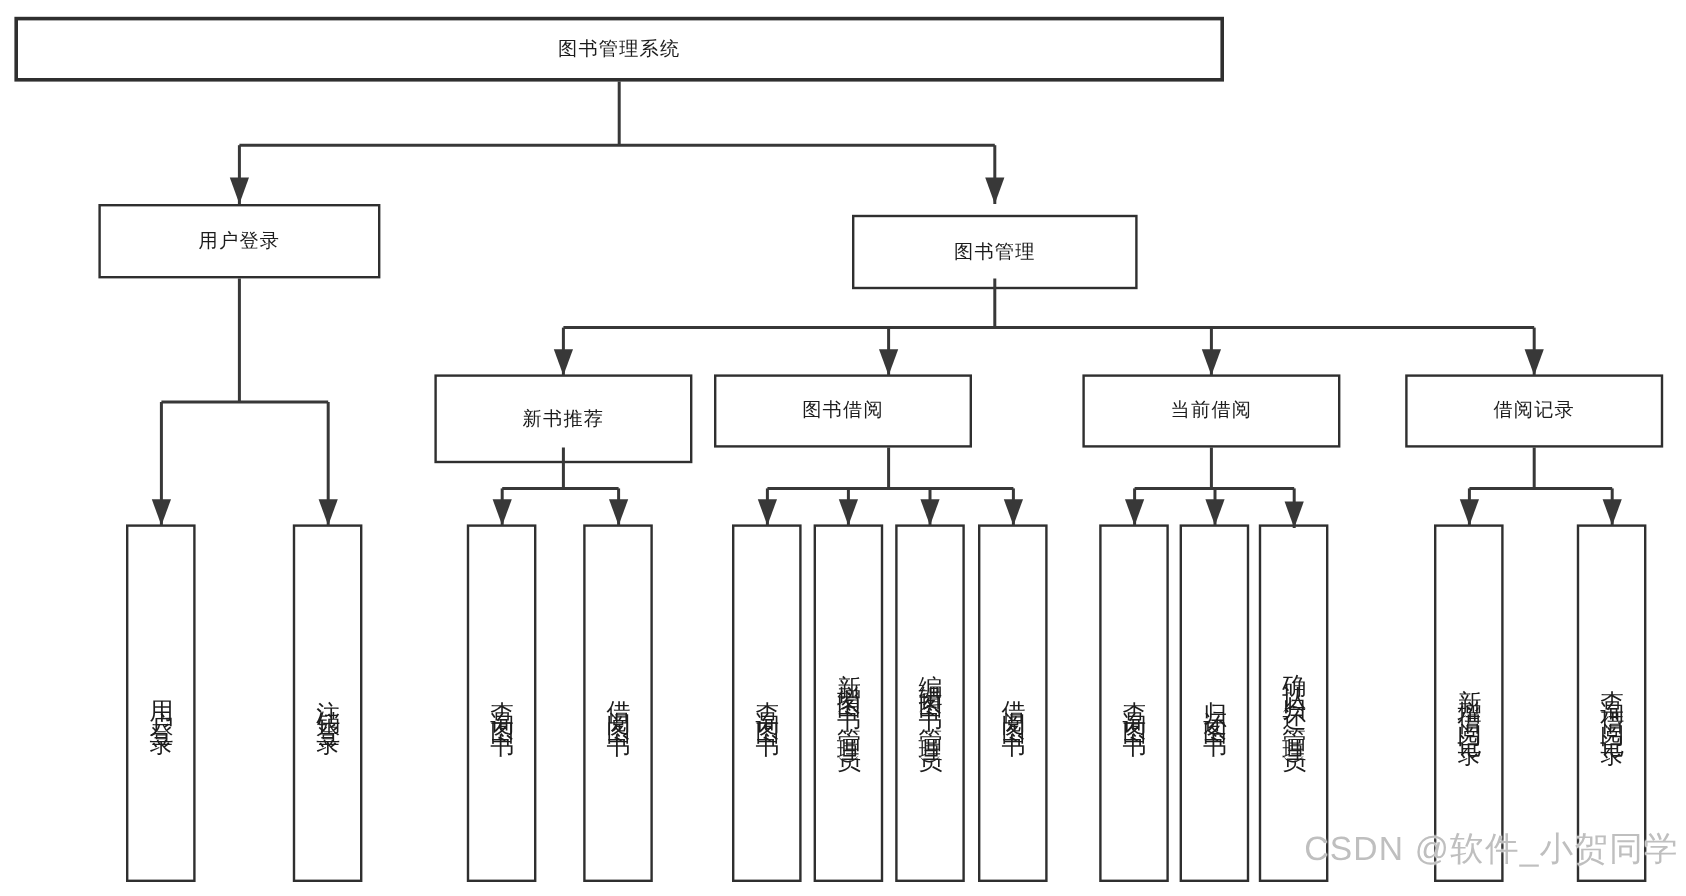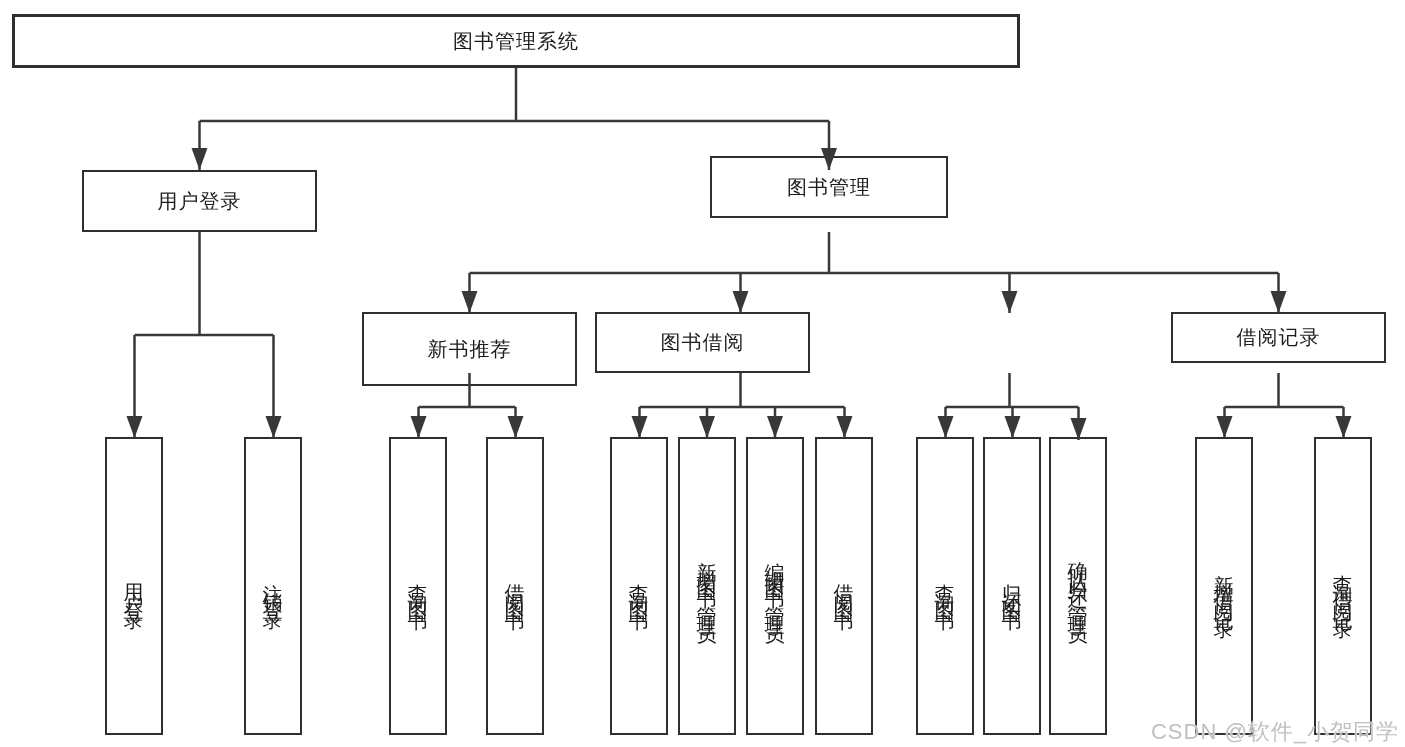--- a/index.html
+++ b/index.html
@@ -16,21 +16,21 @@
     box-sizing: border-box;
     border: 2.5px solid #2f2f2f;
     background: #ffffff;
     display: flex;
     align-items: center;
     justify-content: center;
     color: #1c1c1c;
     z-index: 1;
   }
   .box.h span {
-    font-size: 20px;
+    font-size: 16px;
     letter-spacing: 1px;
     white-space: nowrap;
   }
   .box.v span {
     writing-mode: vertical-rl;
     text-orientation: mixed;
     font-size: 20px;
     letter-spacing: 9px;
     line-height: 1;
   }
@@ -41,52 +41,55 @@
     pointer-events: none;
   }
   #connectors .stroke {
     stroke: #383838;
     stroke-width: 2.5;
     fill: none;
   }
   #watermark {
     position: absolute;
     right: 6px;
-    bottom: 0;
+    bottom: 20px;
     z-index: 3;
-    font-size: 22px;
+    font-size: 28px;
     color: #bfbfbf;
     text-shadow: 0 0 2px #ffffff, 0 0 1px #ffffff;
     letter-spacing: 1px;
     white-space: nowrap;
   }
 </style>
 </head>
 <body>
 
 <div id="stage">
 
   <div class="box h" style="left:12px;top:14px;width:1008px;height:54px;border-width:3px">
     <span>图书管理系统</span>
   </div>
 
   <div class="box h" style="left:82px;top:170px;width:235px;height:62px">
     <span>用户登录</span>
   </div>
-  <div class="box h" style="left:710px;top:156px;width:238px;height:62px">
+  <div class="box h" style="left:710px;top:179px;width:238px;height:62px">
     <span>图书管理</span>
   </div>
 
   <div class="box h" style="left:362px;top:312px;width:215px;height:74px">
     <span>新书推荐</span>
   </div>
   <div class="box h" style="left:595px;top:312px;width:215px;height:61px">
     <span>图书借阅</span>
   </div>
-  <div class="box h" style="left:1171px;top:312px;width:215px;height:51px">
+  <div class="box h" style="left:902px;top:312px;width:215px;height:61px">
+    <span>当前借阅</span>
+  </div>
+  <div class="box h" style="left:1171px;top:312px;width:215px;height:61px">
     <span>借阅记录</span>
   </div>
 
   <div class="box v" style="left:105px;top:437px;width:58px;height:298px">
     <span>用户登录</span>
   </div>
   <div class="box v" style="left:244px;top:437px;width:58px;height:298px">
     <span>注销登录</span>
   </div>
 

